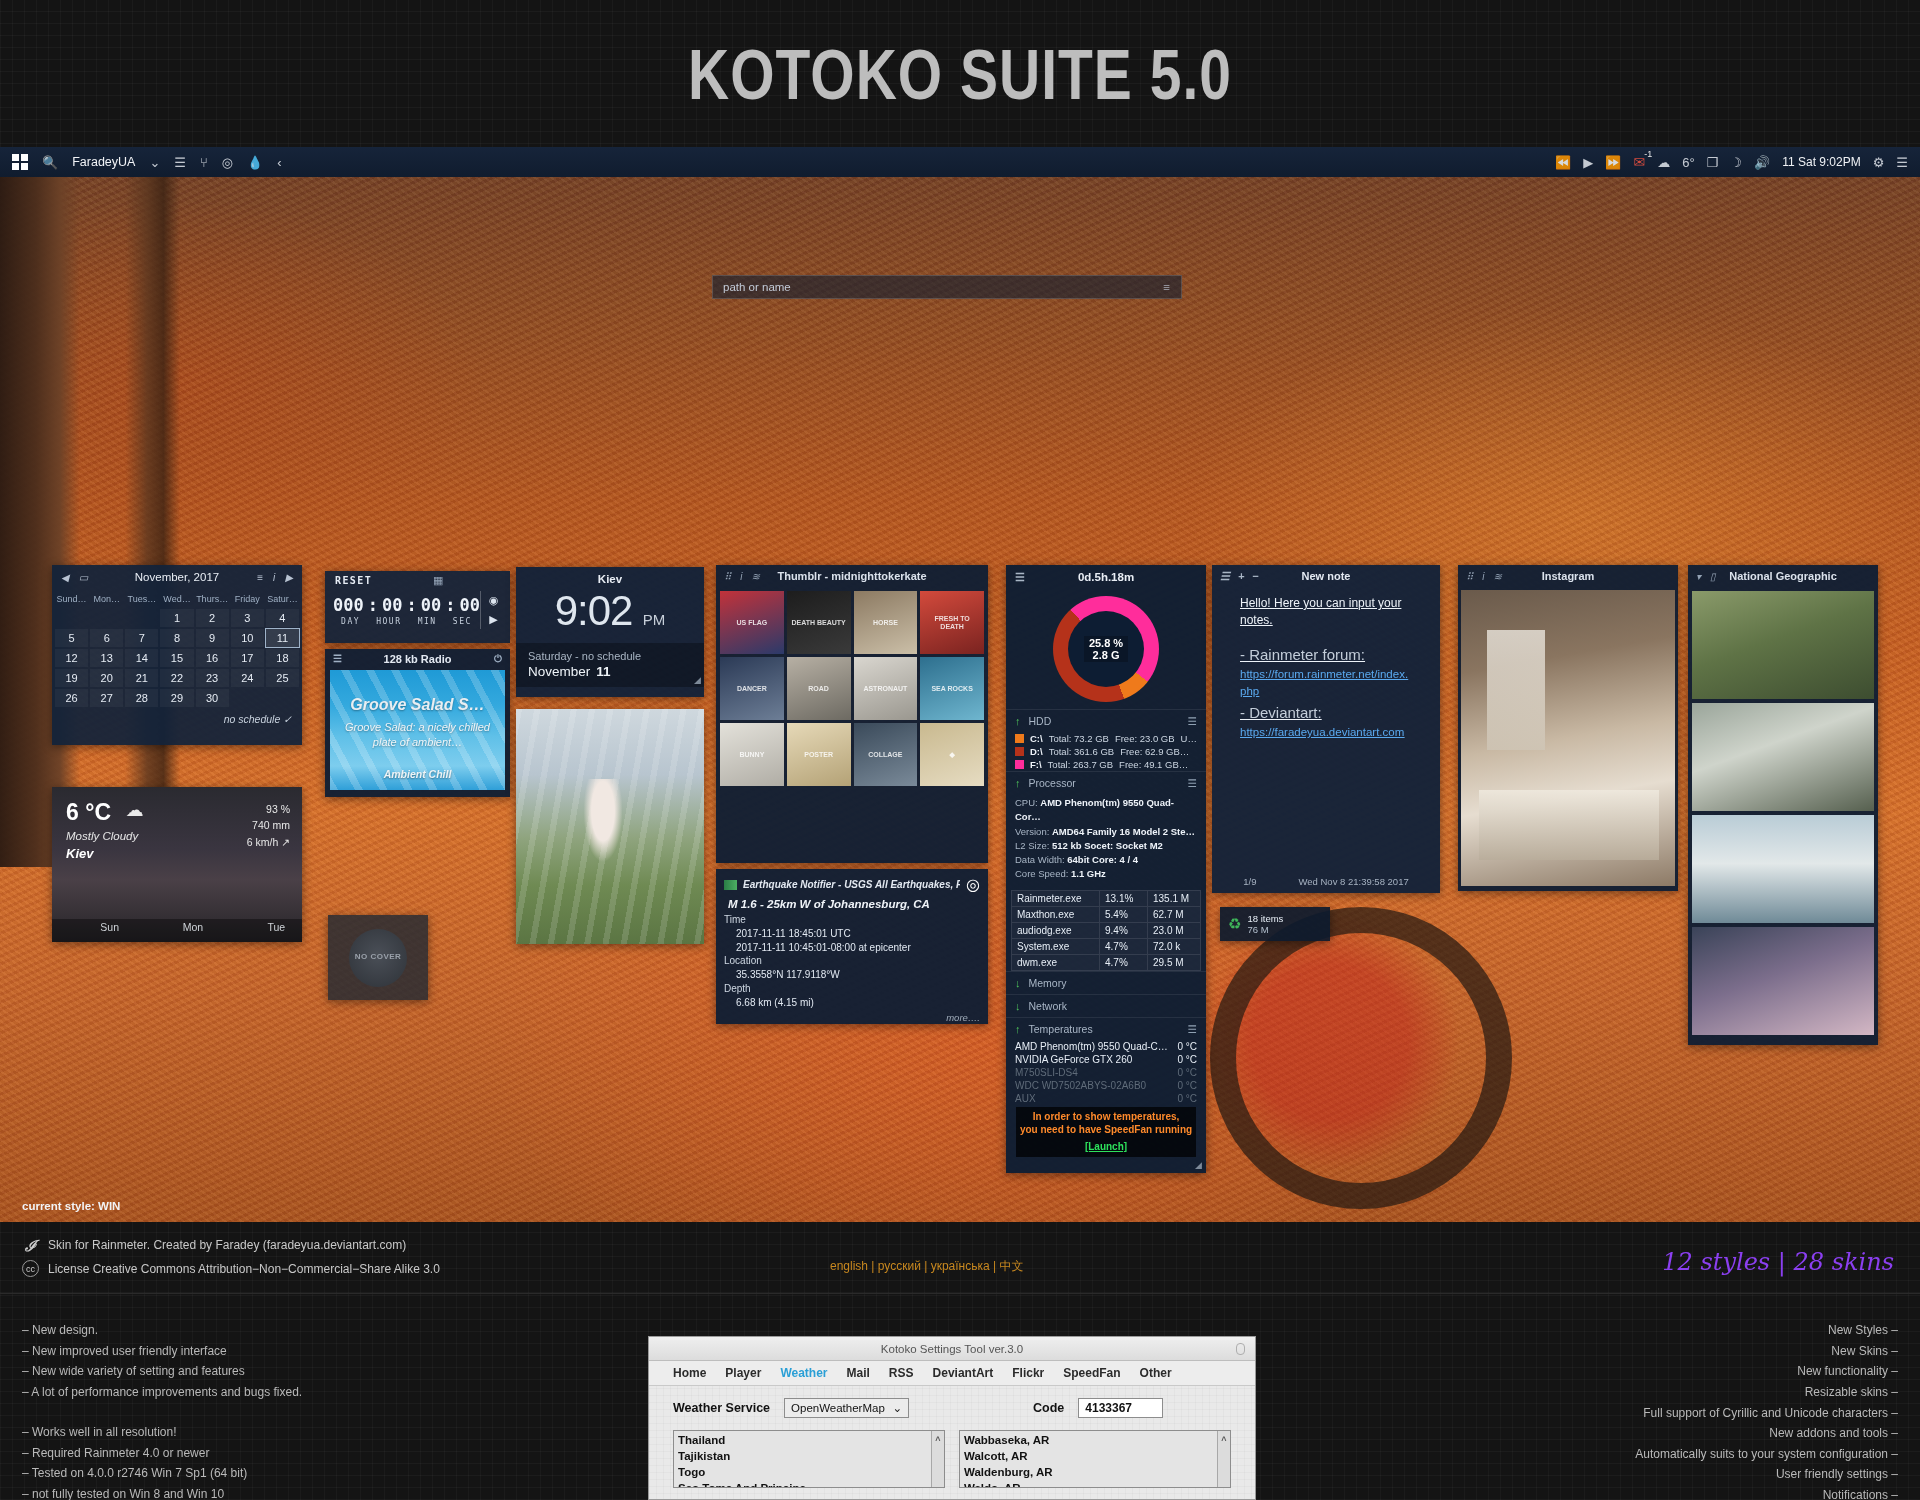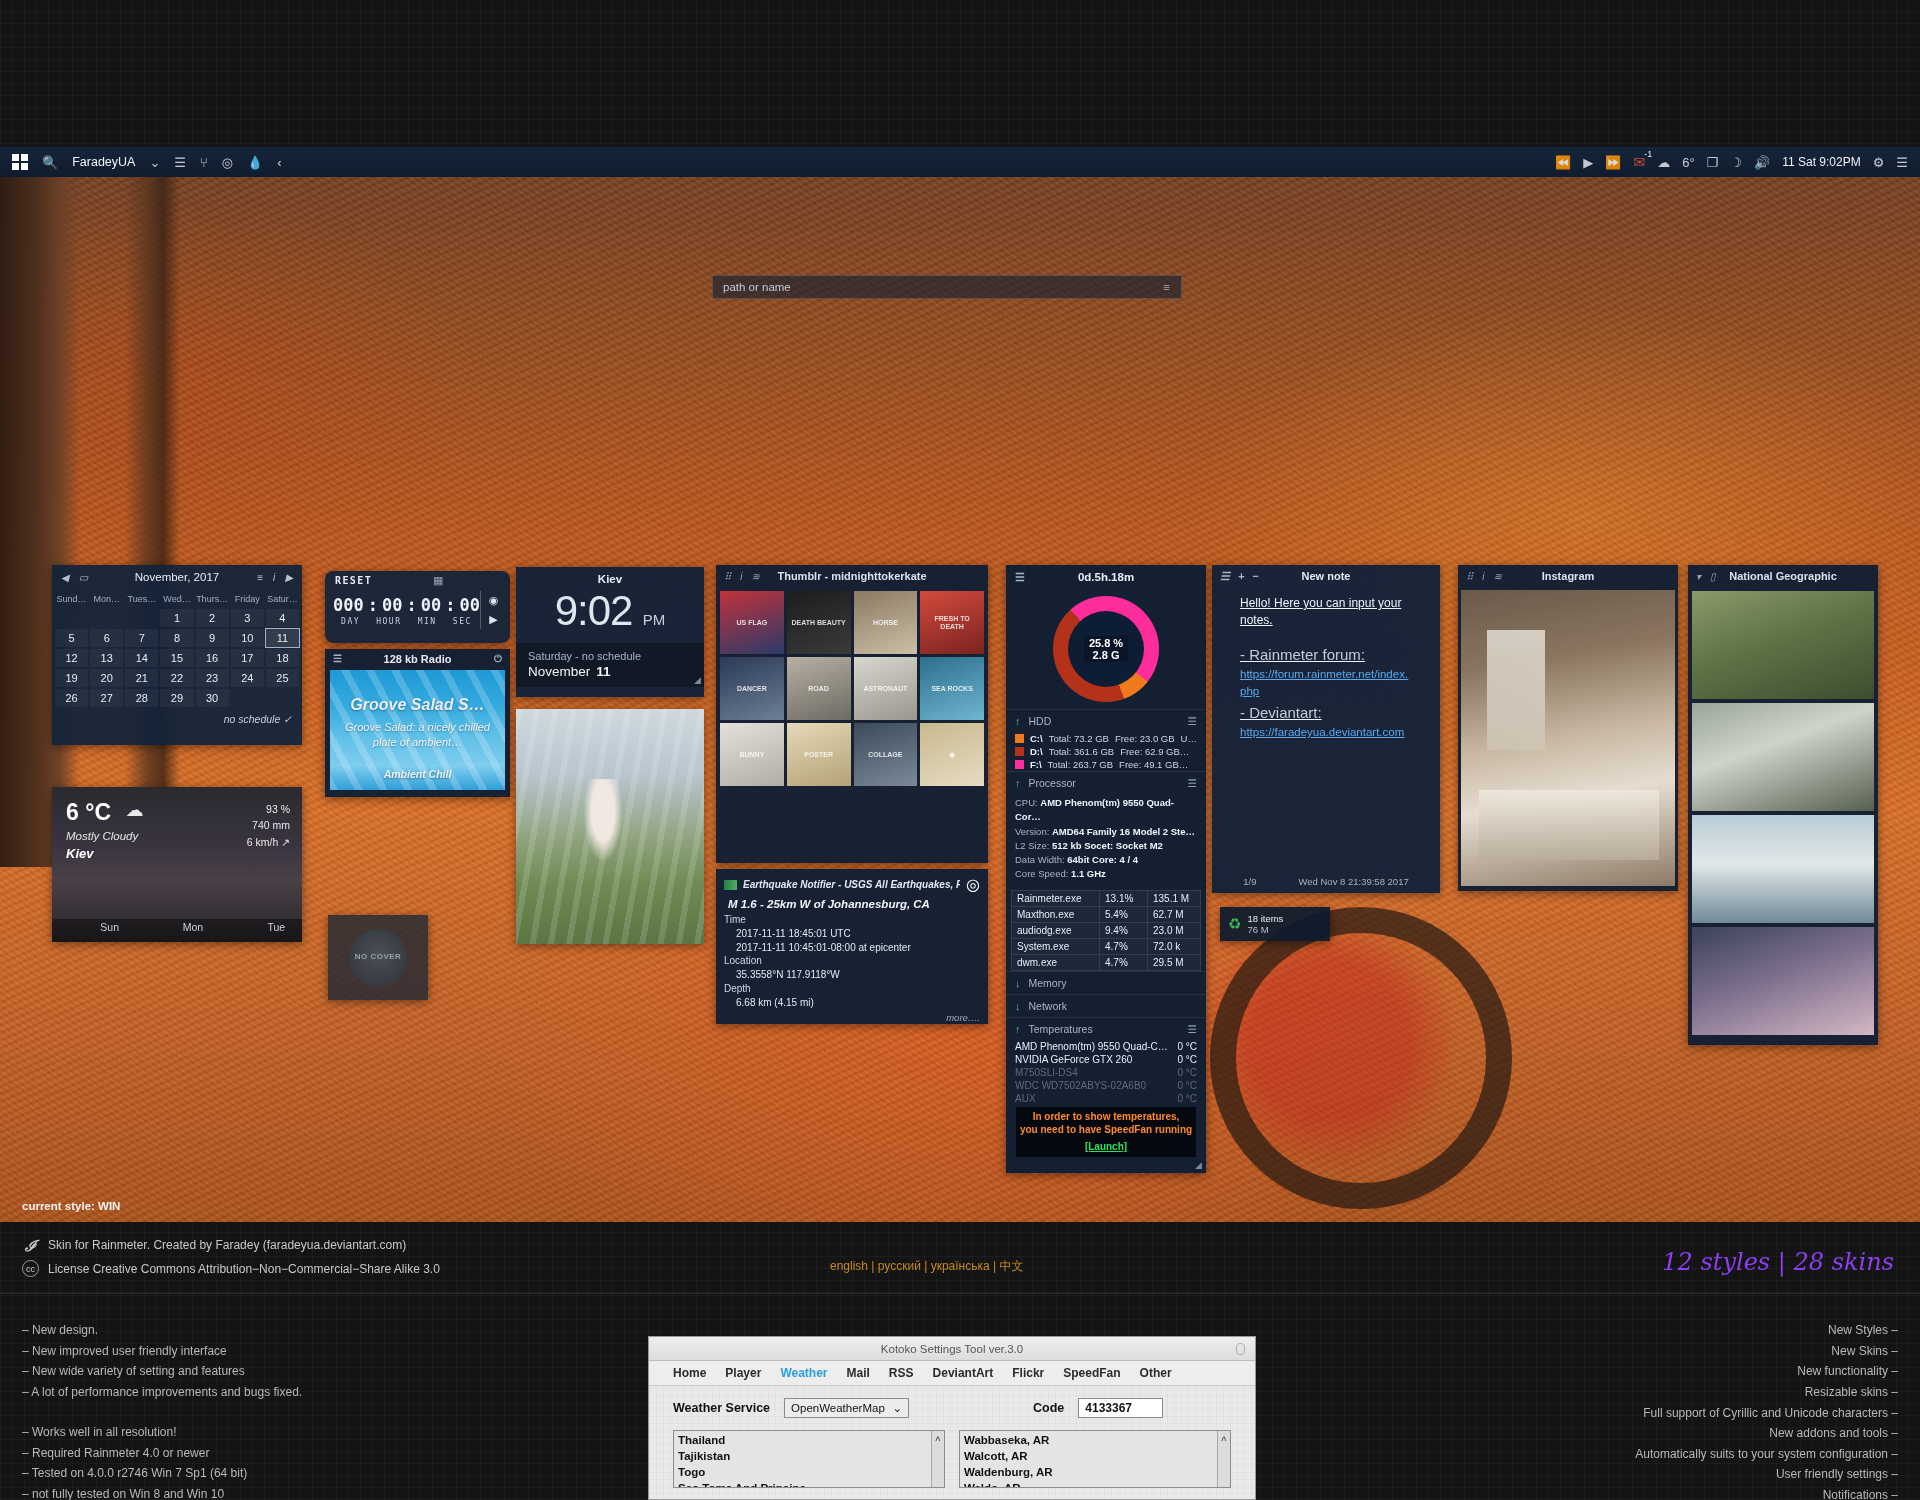--- a/index.html
+++ b/index.html
@@ -104,21 +104,21 @@
   .wx-right { position:absolute; right:12px; top:14px; text-align:right;
     font-size:10.5px; color:#e8e8e8; line-height:1.55; }
   .wx-fc { display:grid; grid-template-columns:repeat(3,1fr); padding:2px 0 6px;
     background:rgba(0,0,0,.38); }
   .wx-fc div { text-align:center;margin-left:16px; }
   .wx-fc .d { font-size:10.5px; color:#cfd3d8; }
   .wx-fc .i { font-size:14px; color:#e4e4e4; line-height:1.3; }
   .wx-fc .t { font-size:10.5px; color:#cfd3d8; }
 
   
-  #timer { left:325px; top:424px; width:185px; height:72px;border-radius:8px; }
+  #timer { left:325px; top:424px; width:185px; height:72px; }
   .tm-head { position:relative; height:20px; }
   .tm-reset { position:absolute; left:10px; top:4px; font-size:10px; font-weight:bold;
     letter-spacing:1.4px; color:#e7edf5; font-family:"DejaVu Sans Mono", monospace; }
   .tm-cal { position:absolute; left:108px; top:3px; font-size:11px; color:#93a3b6;}
   .tm-body { display:flex; align-items:center; padding:0 8px; }
   .tm-digits { flex:1; }
   .tm-nums { display:flex; align-items:baseline; gap:4px; font-size:17px; font-weight:bold;
     color:#eef3f9; font-family:"DejaVu Sans Mono", monospace; justify-content:space-around;}
   .tm-labels { display:flex; justify-content:space-around; font-size:8px; letter-spacing:1.5px;
     color:#c5cfdc; font-family:"DejaVu Sans Mono", monospace; margin-top:2px; }
@@ -330,20 +330,23 @@
     overflow:hidden; }
   .st-list .sb { position:absolute; right:0; top:0; bottom:0; width:13px;
     background:#dcdcdc; border-left:1px solid #a8a8a8; display:flex; justify-content:center;
     padding-top:2px; font-size:9px; color:#555; }
 </style>
 </head>
 <body>
 
 <div class="page">
 
+  <div class="banner">
+    <div class="banner-title">KOTOKO SUITE 5.0</div>
+  </div>
 
   <div class="desktop">
     <div class="desk-noise"></div>
     <div class="tree-left"></div>
     <div class="tree-left2"></div>
     <div class="trike"></div>
 
     <div class="taskbar">
       <div class="tb-left">
         <span class="win-logo">

